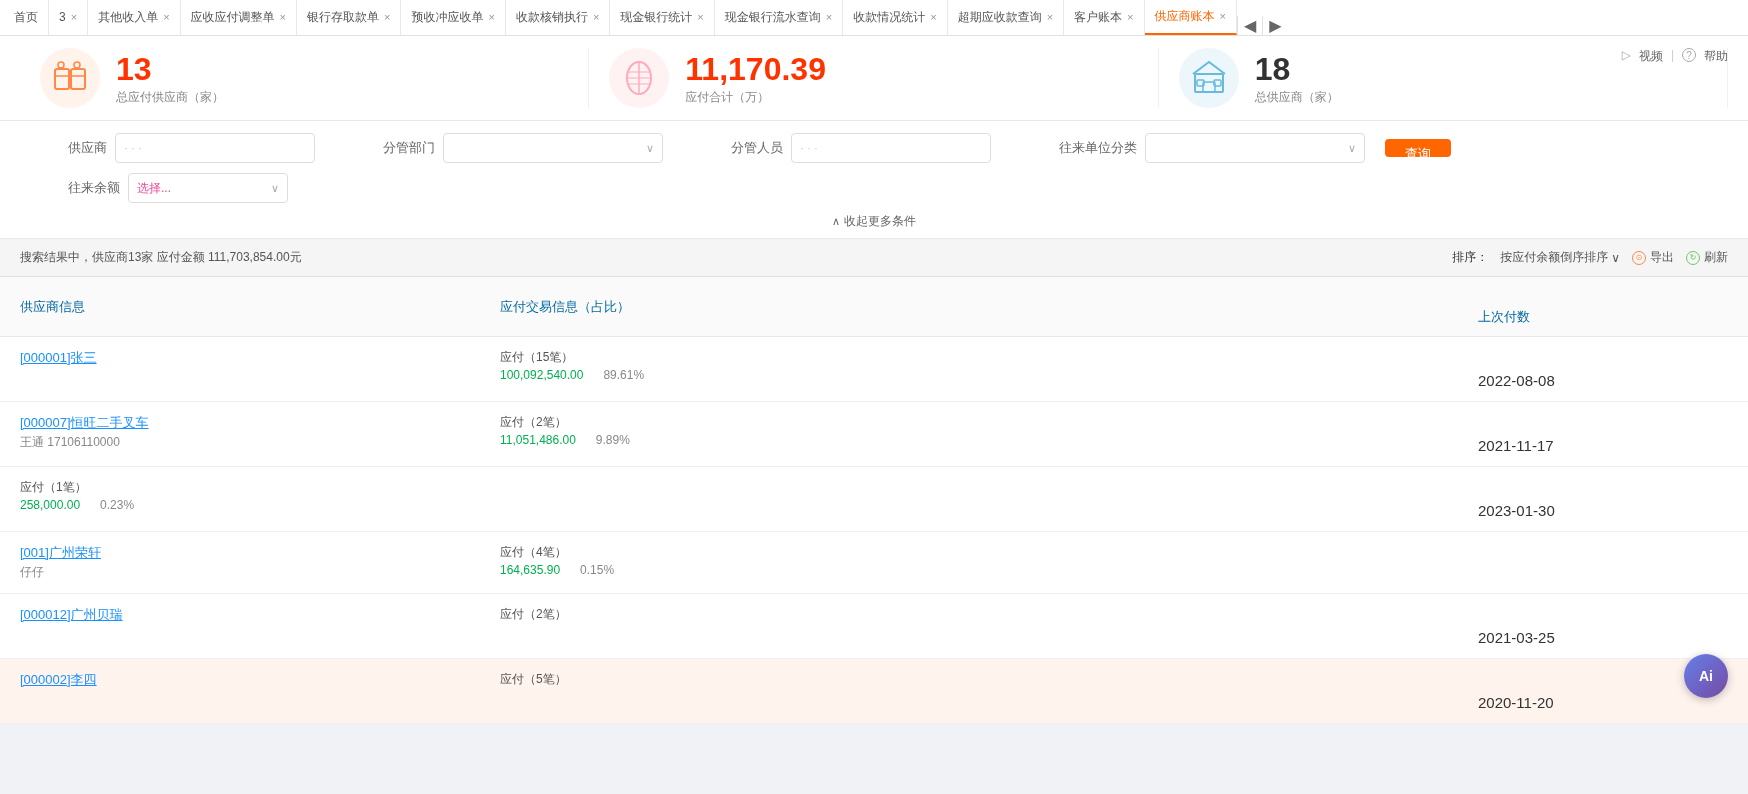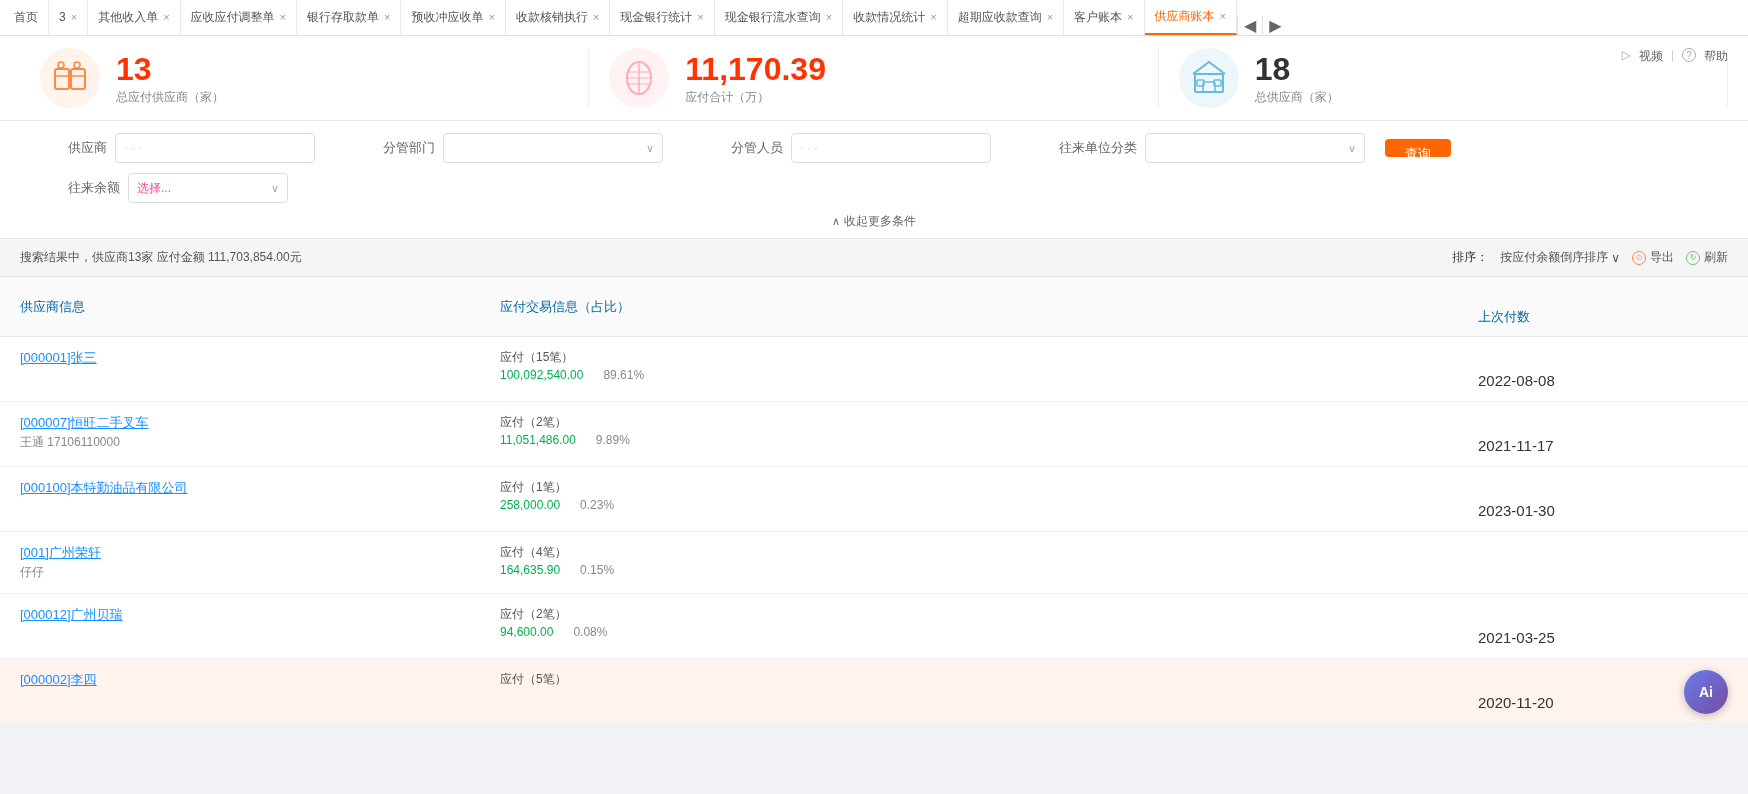--- a/index.html
+++ b/index.html
@@ -476,23 +476,20 @@
           <span class="tx-amount">11,051,486.00</span>
           <span class="tx-pct">9.89%</span>
         </div>
       </div>
       <div class="col-lastpay">
         <div class="last-pay-date">2021-11-17</div>
       </div>
     </div>
 
     <div class="table-row">
-      <div class="col-supplier">
-        <div class="supplier-link">[000100]本特勤油品有限公司</div>
-      </div>
       <div class="col-transaction">
         <div class="tx-label">应付（1笔）</div>
         <div class="tx-row">
           <span class="tx-amount">258,000.00</span>
           <span class="tx-pct">0.23%</span>
         </div>
       </div>
       <div class="col-lastpay">
         <div class="last-pay-date">2023-01-30</div>
       </div>
@@ -514,39 +511,35 @@
         <div class="last-pay-date"></div>
       </div>
     </div>
 
     <div class="table-row">
       <div class="col-supplier">
         <div class="supplier-link">[000012]广州贝瑞</div>
       </div>
       <div class="col-transaction">
         <div class="tx-label">应付（2笔）</div>
-        <div class="tx-row">
-          <span class="tx-amount">94,600.00</span>
-          <span class="tx-pct">0.08%</span>
-        </div>
       </div>
       <div class="col-lastpay">
         <div class="last-pay-date">2021-03-25</div>
       </div>
     </div>
 
     <div class="table-row highlighted">
       <div class="col-supplier">
         <div class="supplier-link">[000002]李四</div>
       </div>
       <div class="col-transaction">
         <div class="tx-label">应付（5笔）</div>
       </div>
       <div class="col-lastpay">
         <div class="last-pay-date">2020-11-20</div>
       </div>
     </div>
   </div>
 
-  <div style="position:fixed; right:20px; bottom:80px; width:44px; height:44px; background: linear-gradient(135deg,#667eea,#764ba2); border-radius:50%; display:flex; align-items:center; justify-content:center; color:#fff; font-size:14px; font-weight:bold; cursor:pointer; box-shadow: 0 2px 8px rgba(0,0,0,0.25);">
+  <div style="position:fixed; right:20px; bottom:96px; width:44px; height:44px; background: linear-gradient(135deg,#667eea,#764ba2); border-radius:50%; display:flex; align-items:center; justify-content:center; color:#fff; font-size:14px; font-weight:bold; cursor:pointer; box-shadow: 0 2px 8px rgba(0,0,0,0.25);">
     <span>Ai</span>
   </div>
 </div>
 
 </body></html>

